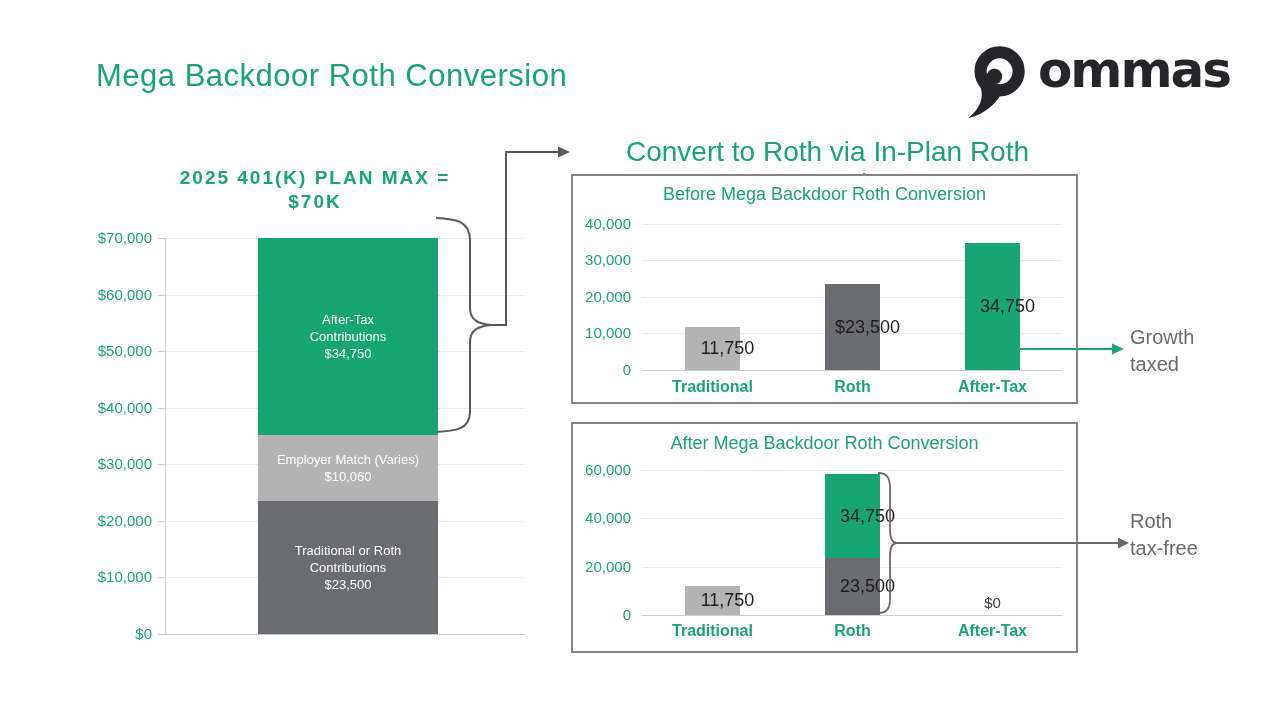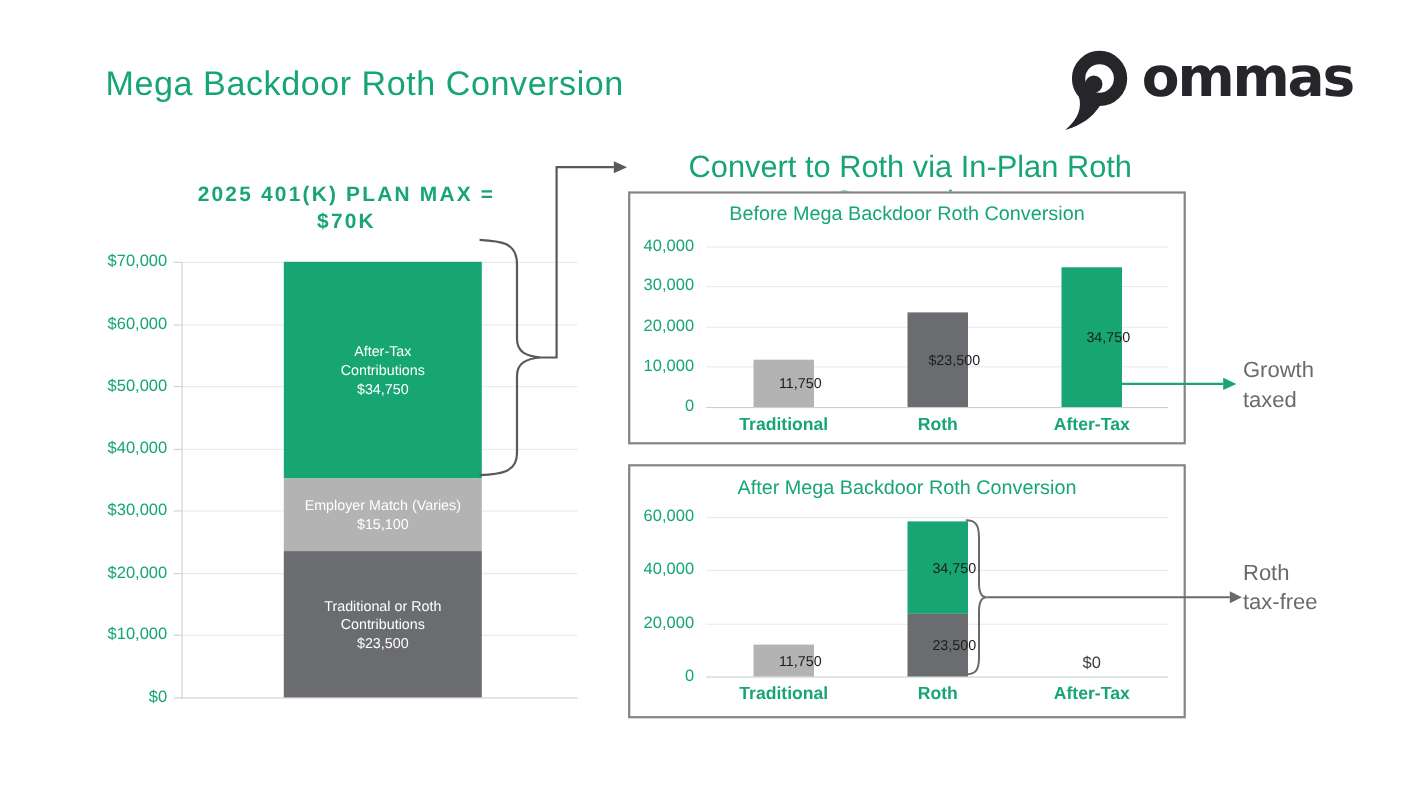--- a/index.html
+++ b/index.html
@@ -16,21 +16,21 @@
   .gridline{height:1px;background:#E4ECEF;}
   .gridline.dark{background:#C7D0D4;}
   .vaxis{width:1px;background:#C7D0D4;}
   .tick{height:1px;width:7px;background:#C7D0D4;}
   .ylab{font-size:15px;color:#17A673;text-align:right;}
   .seg{left:258px;width:180px;display:flex;align-items:center;justify-content:center;text-align:center;}
   .seg-label{color:#ffffff;font-size:13px;line-height:17px;}
   .chart-box{width:507px;height:230px;border:2px solid #848484;background:#fff;box-sizing:border-box;}
   .box-title{position:absolute;left:0;right:0;text-align:center;font-size:18px;color:#17A673;}
   .bar{position:absolute;display:flex;align-items:center;justify-content:center;}
-  .bar-label{font-size:13px;color:#1E1E1E;margin-left:30px;}
+  .bar-label{font-size:18px;color:#1E1E1E;margin-left:30px;}
   .xlab{position:absolute;width:111px;text-align:center;font-size:16px;font-weight:600;color:#17A673;}
   .heading{left:575px;top:136px;width:505px;text-align:center;font-size:28px;color:#17A673;}
   .annotation{font-size:20px;line-height:27px;color:#6A6A6A;}
   .zero-label{font-size:15px;color:#404040;text-align:center;}
   svg{position:absolute;overflow:visible;}
 </style>
 </head>
 <body>
 
 <div class="slide">
@@ -78,21 +78,21 @@
     <div class="abs ylab" style="left:78px;top:568px;width:74px;">$10,000</div>
     <div class="abs ylab" style="left:78px;top:625px;width:74px;">$0</div>
 
     <div class="abs seg" style="top:238px;height:197px;background:#17A673;">
       <span class="seg-label pre">After-Tax
 Contributions
 $34,750</span>
     </div>
     <div class="abs seg" style="top:435px;height:66px;background:#B3B3B3;">
       <span class="seg-label pre">Employer Match (Varies)
-$15,100</span>
+$10,060</span>
     </div>
     <div class="abs seg" style="top:501px;height:133px;background:#6A6C70;">
       <span class="seg-label pre">Traditional or Roth
 Contributions
 $23,500</span>
     </div>
   </div>
 
   <svg style="left:430px;top:140px;" width="150" height="310" viewBox="0 0 150 310">
     <path d="M 6 78 C 24 79 40 80 40 100 L 40 168 C 40 180 48 184 62 185 C 48 186 40 190 40 202 L 40 272 C 40 290 24 291 6 292" fill="none" stroke="#595959" stroke-width="2"></path>

